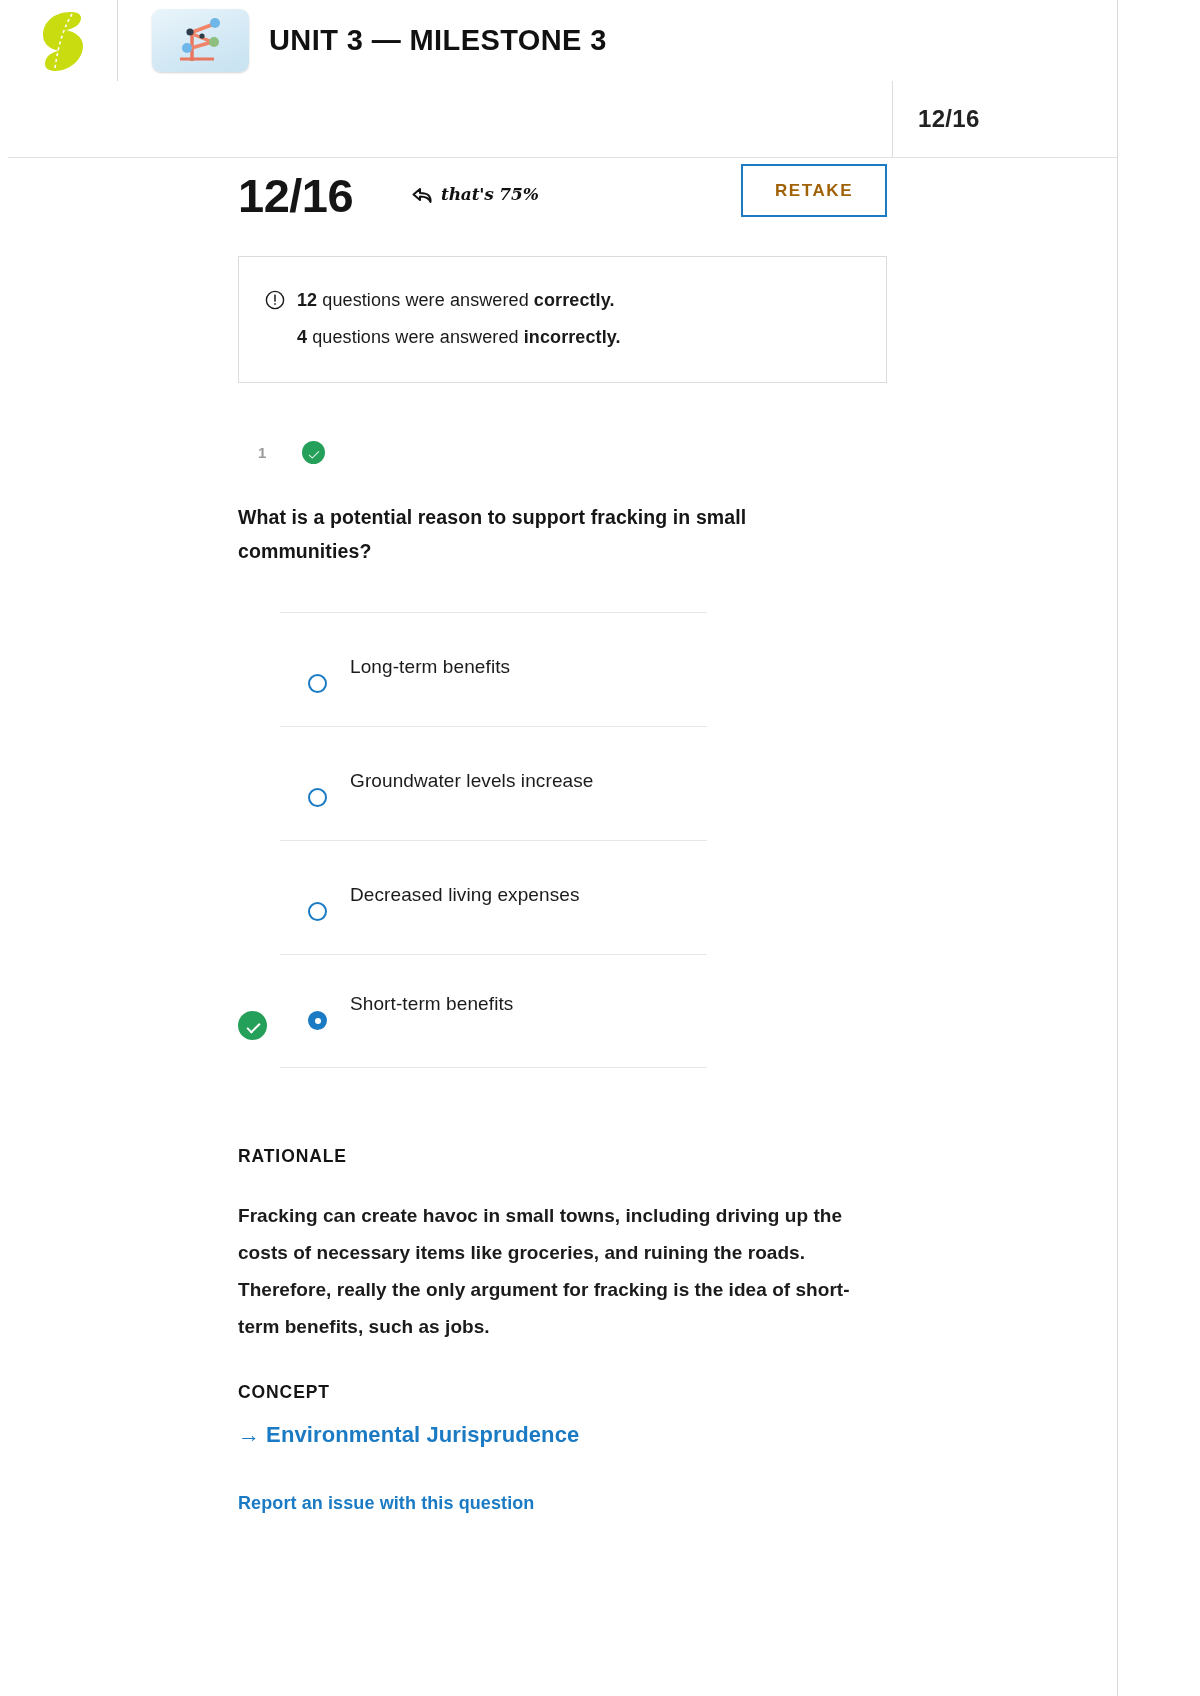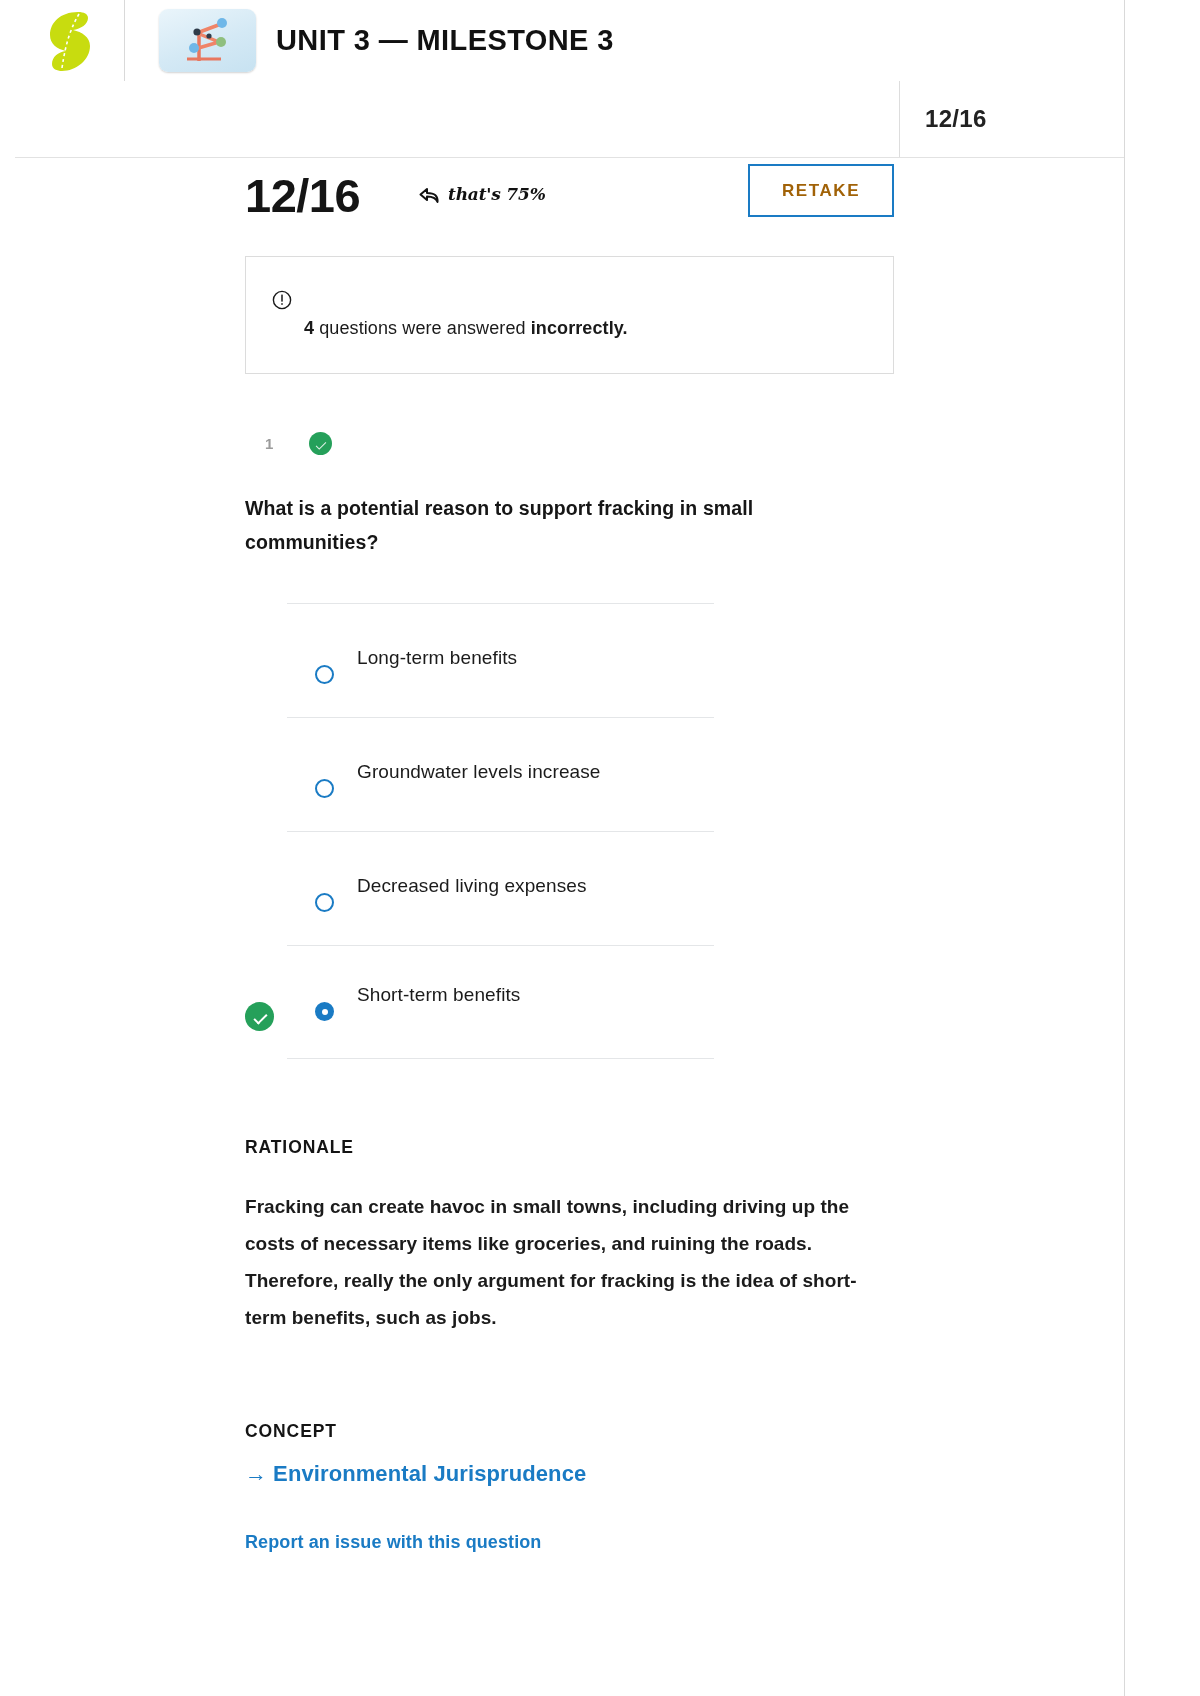--- a/index.html
+++ b/index.html
@@ -12,21 +12,21 @@
     height: 1696px;
     font-family: "Liberation Sans", sans-serif;
     color: #1a1a1a;
     overflow: hidden;
     position: relative;
   }
 
   
   #page {
     position: absolute;
-    left: 15px; top: 0;
+    left: 8px; top: 0;
     width: 1110px;
     height: 1696px;
     background: #fff;
     border-right: 1px solid #d9d9d9;
     box-sizing: border-box;
     overflow: hidden;
   }
 
   
   .topbar {
@@ -299,21 +299,21 @@
   .rationale-wrap { margin-top: 78px; }
   .rationale-body {
     margin-top: 30px;
     font-size: 19px;
     font-weight: bold;
     line-height: 37px;
     color: #1b1b1b;
     max-width: 630px;
     letter-spacing: .05px;
   }
-  .concept-wrap { margin-top: 85px; }
+  .concept-wrap { margin-top: 37px; }
   .concept-link {
     display: inline-block;
     margin-top: 19px;
     font-size: 22px;
     font-weight: bold;
     color: #1a7bc4;
     text-decoration: none;
     letter-spacing: .1px;
     cursor: pointer;
   }
@@ -375,20 +375,23 @@
     <button class="retake-btn">RETAKE</button>
   </div>
 
   <div class="summary-box">
     <div class="summary-line">
       <svg class="info-icon" viewBox="0 0 20 20">
         <circle cx="10" cy="10" r="8.6" fill="none" stroke="#1a1a1a" stroke-width="1.4"></circle>
         <rect x="9.25" y="4.6" width="1.5" height="7" fill="#1a1a1a"></rect>
         <rect x="9.25" y="13.2" width="1.5" height="1.6" fill="#1a1a1a"></rect>
       </svg>
+      <div>
+        <b>12</b><span> questions were answered </span><b>correctly.</b>
+      </div>
     </div>
     <div class="summary-line summary-indent">
       <div>
         <b>4</b><span> questions were answered </span><b>incorrectly.</b>
       </div>
     </div>
   </div>
 
   <div class="question-block">
     <div class="q-head">

